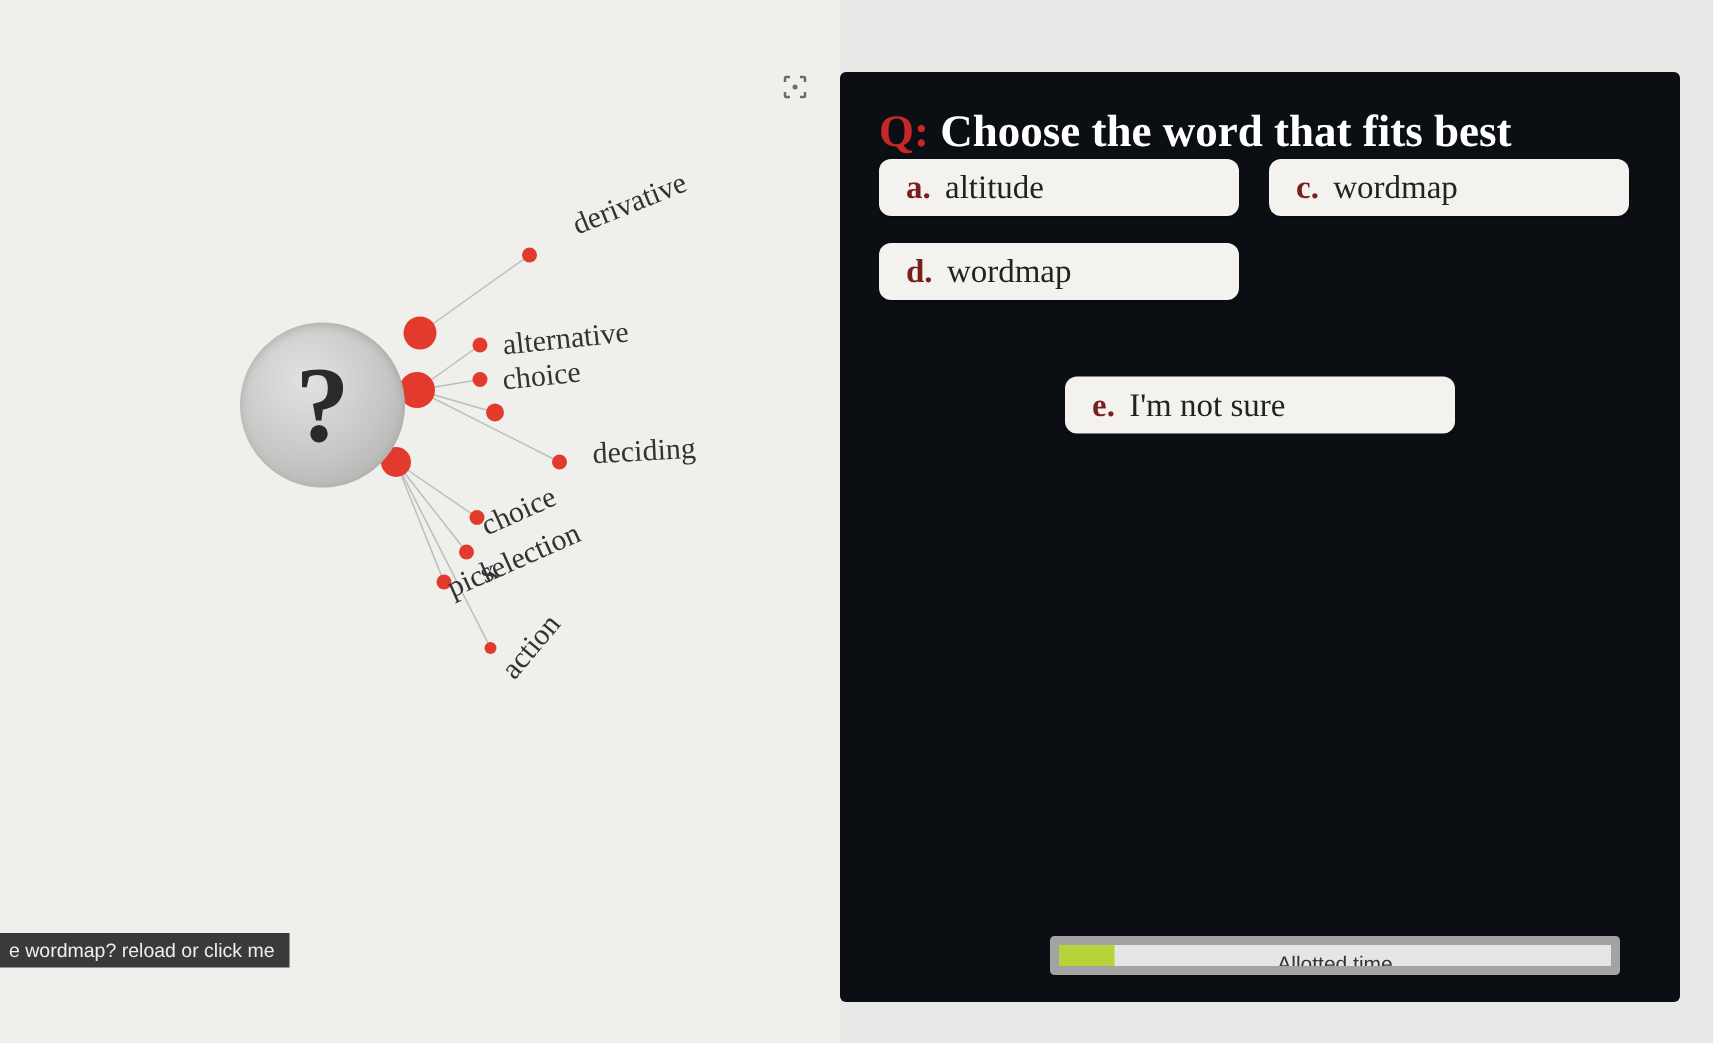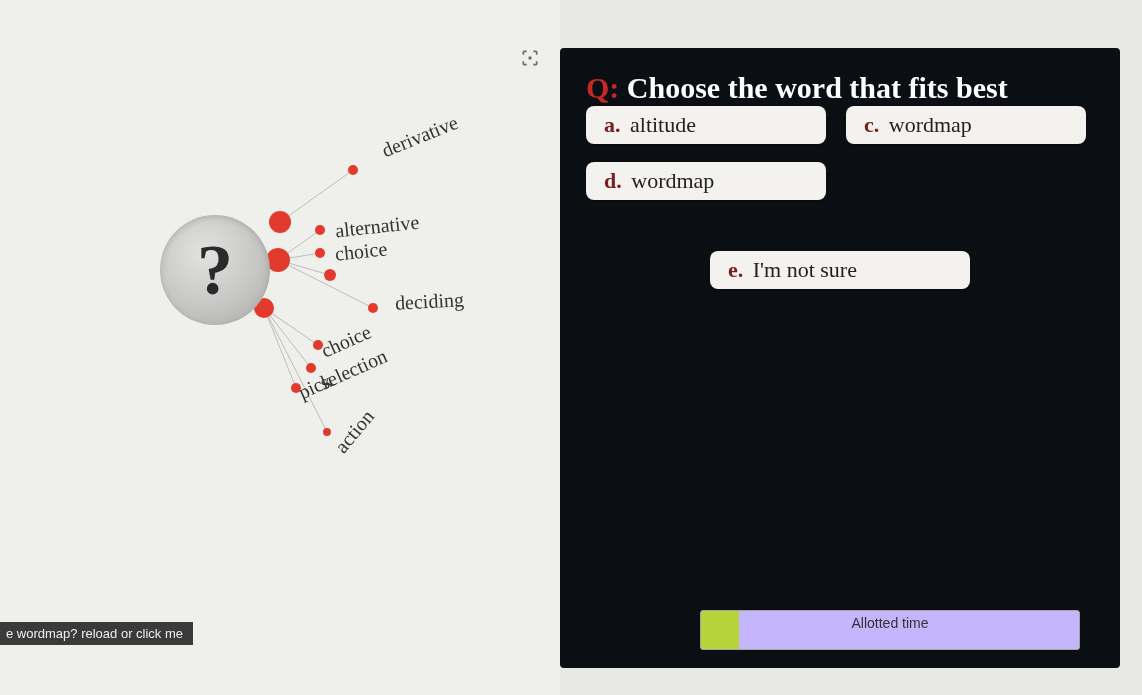--- a/index.html
+++ b/index.html
@@ -119,23 +119,23 @@
     justify-content: center;
     margin-top: 33px;
   }
   .answer-btn.narrow { width: auto; min-width: 260px; }
 
   .timer-bar {
     position: absolute;
     left: 140px;
     bottom: 18px;
     width: 380px;
-    height: 40px;
-    background: #c4b5fd;
-    border: 1px solid #a3a3a3;
+    height: 26px;
+    background: #e5e5e5;
+    border: 6px solid #a3a3a3;
     border-radius: 3px;
     overflow: hidden;
   }
   .timer-fill {
     position: absolute;
     left: 0; top: 0; bottom: 0;
     width: 10%;
     background: #b6d43a;
   }
   .timer-label {

